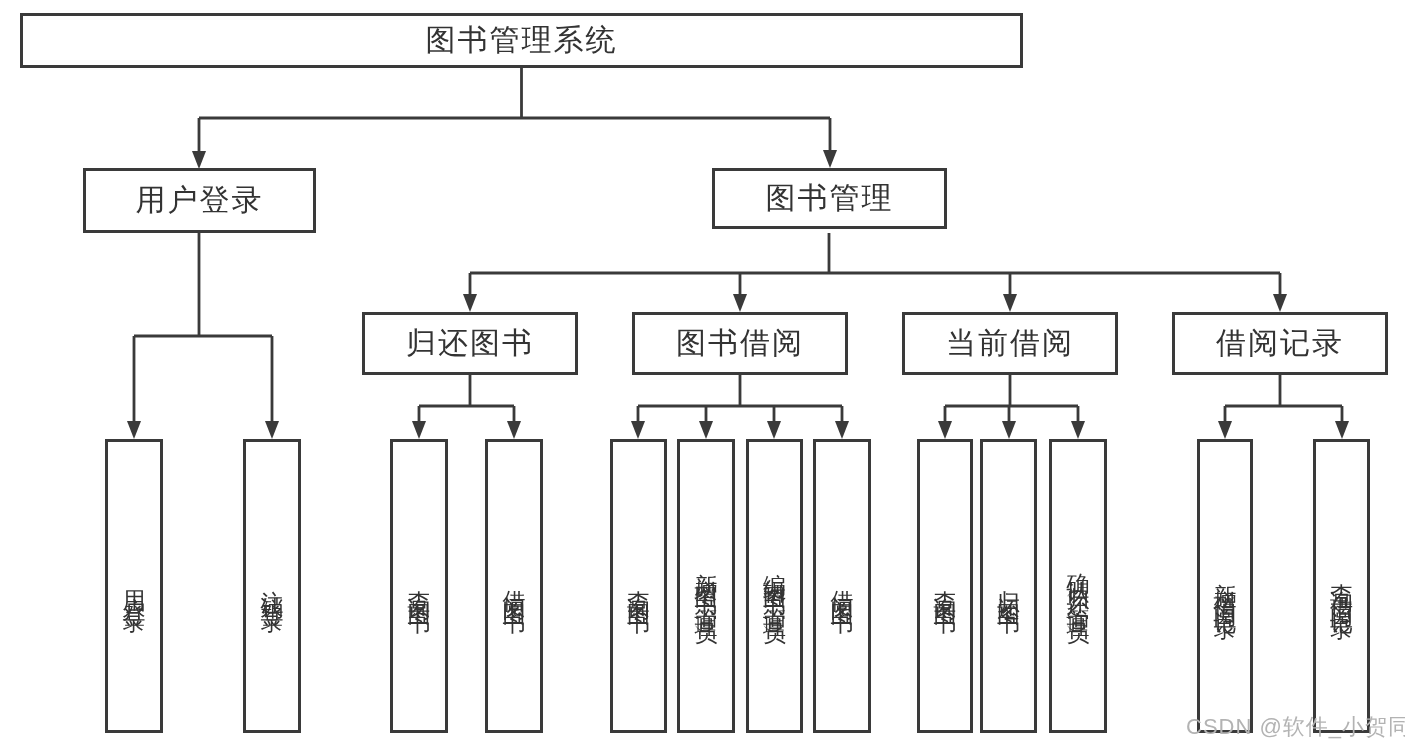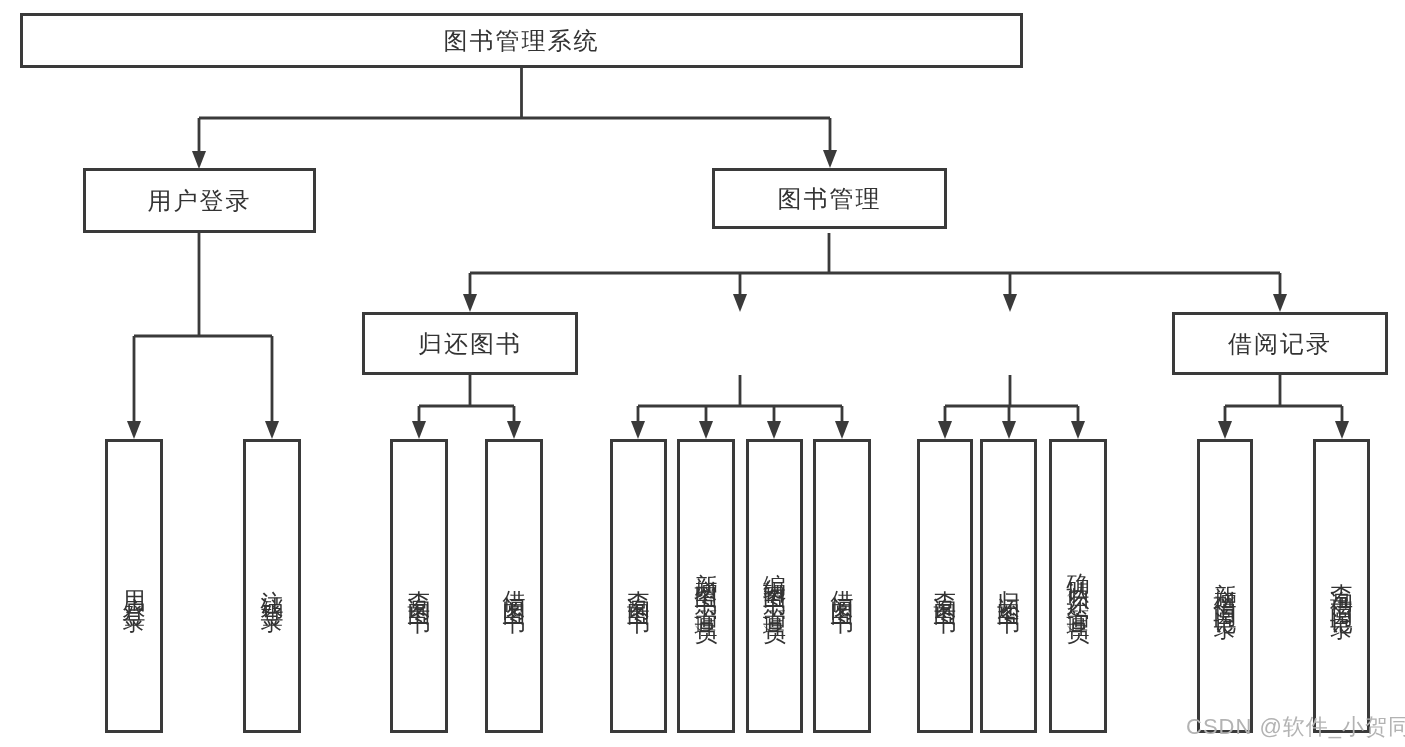--- a/index.html
+++ b/index.html
@@ -7,21 +7,21 @@
     position:relative; width:1405px; height:747px; background:#ffffff;
     font-family:"Liberation Sans","DejaVu Sans",sans-serif; overflow:hidden;
   }
   .connectors { position:absolute; left:0; top:0; width:1405px; height:747px; }
   .box {
     position:absolute; box-sizing:border-box;
     border:3px solid #3a3a3a; background:#ffffff;
     display:flex; align-items:center; justify-content:center;
     color:#333333;
   }
-  .hlabel { font-size:24px; letter-spacing:2px; white-space:nowrap; }
+  .hlabel { font-size:30px; letter-spacing:2px; white-space:nowrap; }
   .vlabel {
     writing-mode:vertical-rl; text-orientation:mixed;
     font-size:23px; letter-spacing:7px; line-height:1;
   }
   .watermark {
     position:absolute; left:1186px; top:712px;
     font-size:22px; color:#b3b3b3; letter-spacing:1px;
     white-space:nowrap; z-index:6;
   }
   
@@ -100,20 +100,26 @@
   <div class="box n-login">
     <span class="hlabel">用户登录</span>
   </div>
   <div class="box n-mgmt">
     <span class="hlabel">图书管理</span>
   </div>
 
   <div class="box lvl3 n-rec">
     <span class="hlabel">归还图书</span>
   </div>
+  <div class="box lvl3 n-bor">
+    <span class="hlabel">图书借阅</span>
+  </div>
+  <div class="box lvl3 n-cur">
+    <span class="hlabel">当前借阅</span>
+  </div>
   <div class="box lvl3 n-log">
     <span class="hlabel">借阅记录</span>
   </div>
 
   <div class="box leaf lf-a1">
     <span class="vlabel">用户登录</span>
   </div>
   <div class="box leaf lf-a2">
     <span class="vlabel">注销登录</span>
   </div>

